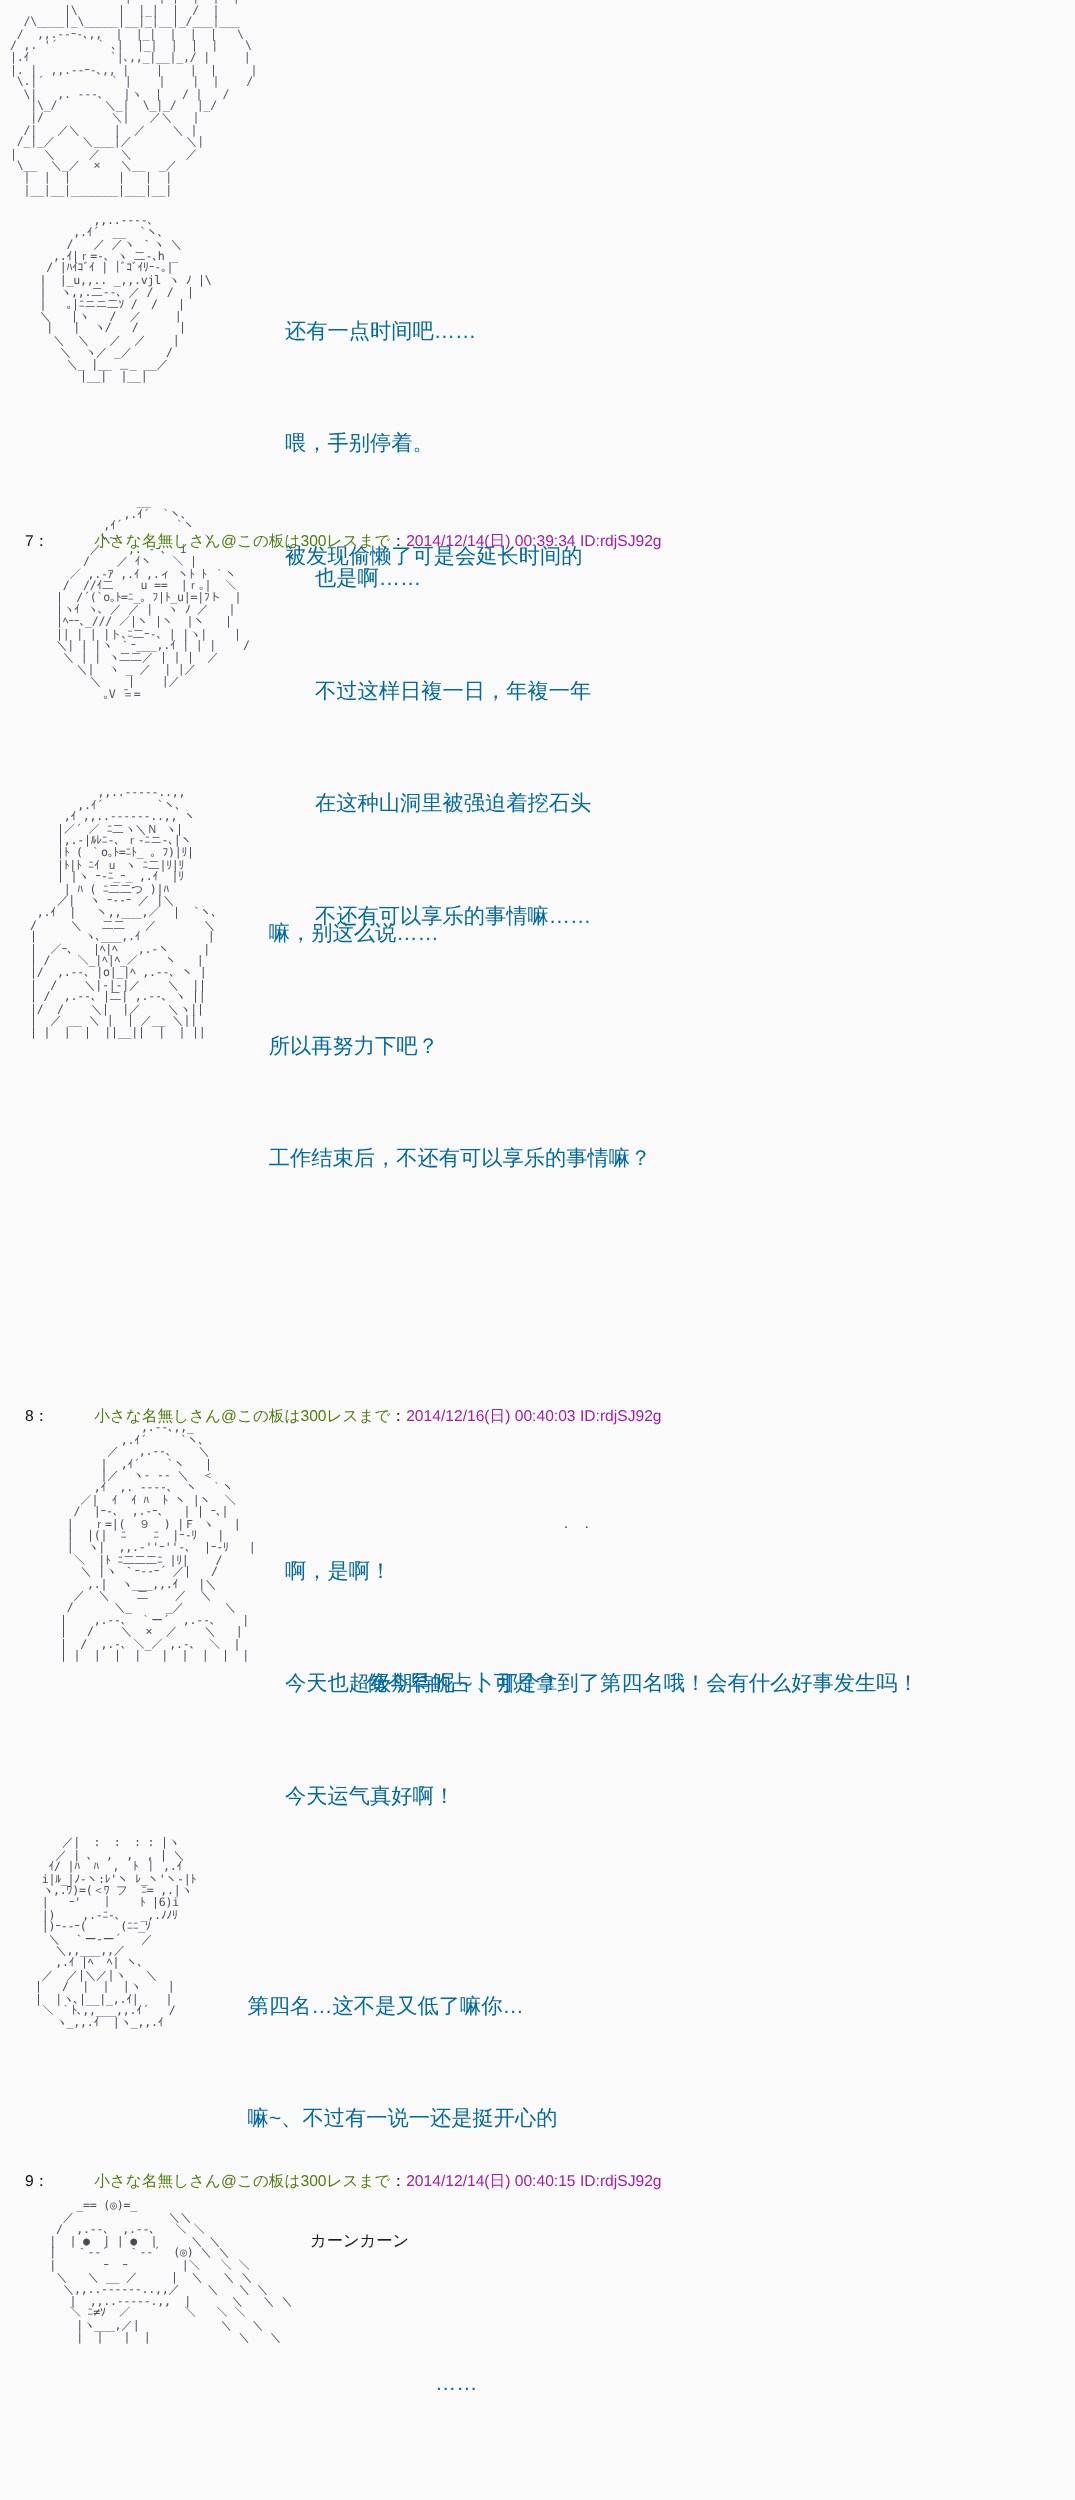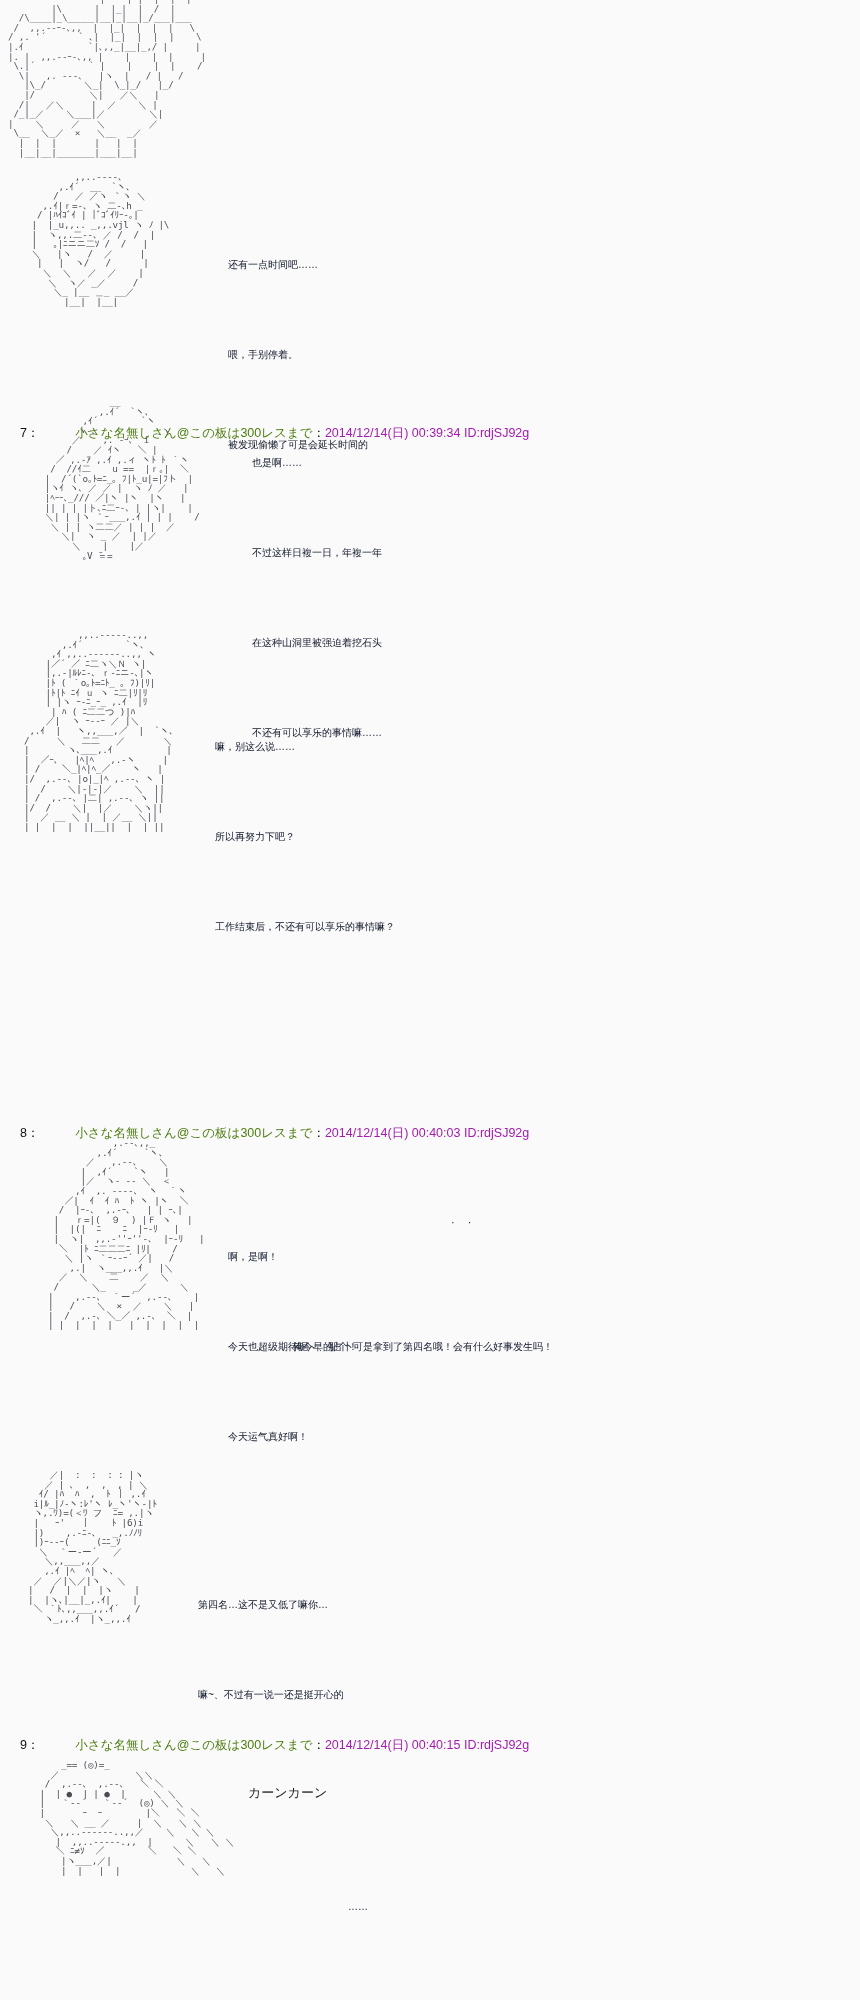--- a/index.html
+++ b/index.html
@@ -46,23 +46,23 @@
     color: #4b4b55;
     letter-spacing: -0.2px;
   }
   .aa.tone-b { color: #555560; }
   .aa.tone-c { color: #50505c; margin-top: 31px; }
 
   
   .dlg {
     position: absolute;
     white-space: pre;
-    font-size: 10px;
+    font-size: 17px;
     line-height: 30px;
-    color: #0f172a;
+    color: #0369a1;
     font-family: "Liberation Sans", "DejaVu Sans", sans-serif;
   }
   .dlg .line { display: block; }
   .kana {
     position: absolute;
     white-space: pre;
     font-size: 13px;
     line-height: 18px;
     color: #1c1c1c;
     font-family: "Liberation Sans", "DejaVu Sans", sans-serif;
@@ -163,21 +163,21 @@
 |  ／ __ ＼ |  | ／__ ＼||
 | |  |  |  ||__||  |  | ||</div>
 
   <div class="dlg" style="left:215px; top:672px;">
     <span class="line">嘛，别这么说……</span>
     <span class="line">所以再努力下吧？</span>
     <span class="line">工作结束后，不还有可以享乐的事情嘛？</span>
   </div>
 
   <div class="post-header" style="top:1112px;">
-    <span class="num">8</span><span>：</span><span class="name">小さな名無しさん@この板は300レスまで</span><span>：</span><span class="meta">2014/12/14(日) 00:40:03</span><span class="meta"> </span><span class="meta">ID:rdjSJ92g</span>
+    <span class="num">8</span><span>：</span><span class="name">小さな名無しさん@この板は300レスまで</span><span>：</span><span class="meta">2014/12/16(日) 00:40:03</span><span class="meta"> </span><span class="meta">ID:rdjSJ92g</span>
   </div>
 
   <div class="aa" style="left:48px; top:1138px;">            ,.-‐､,,_
          ,.ｲ´     `ヽ､
        ／   ,.--､    ＼
       |  ,ｲ´    `ヽ   |
       |／  ヽ- -‐ ＼  ＜
      ,ｲ  ,. -‐‐-､  ヽ  ｀ヽ
    ／|  ｲ  ｲ ﾊ  ﾄ ヽ |ヽ  ＼
   /  |ｰ‐､  ,.-ｰ､   | | ｰ､|

